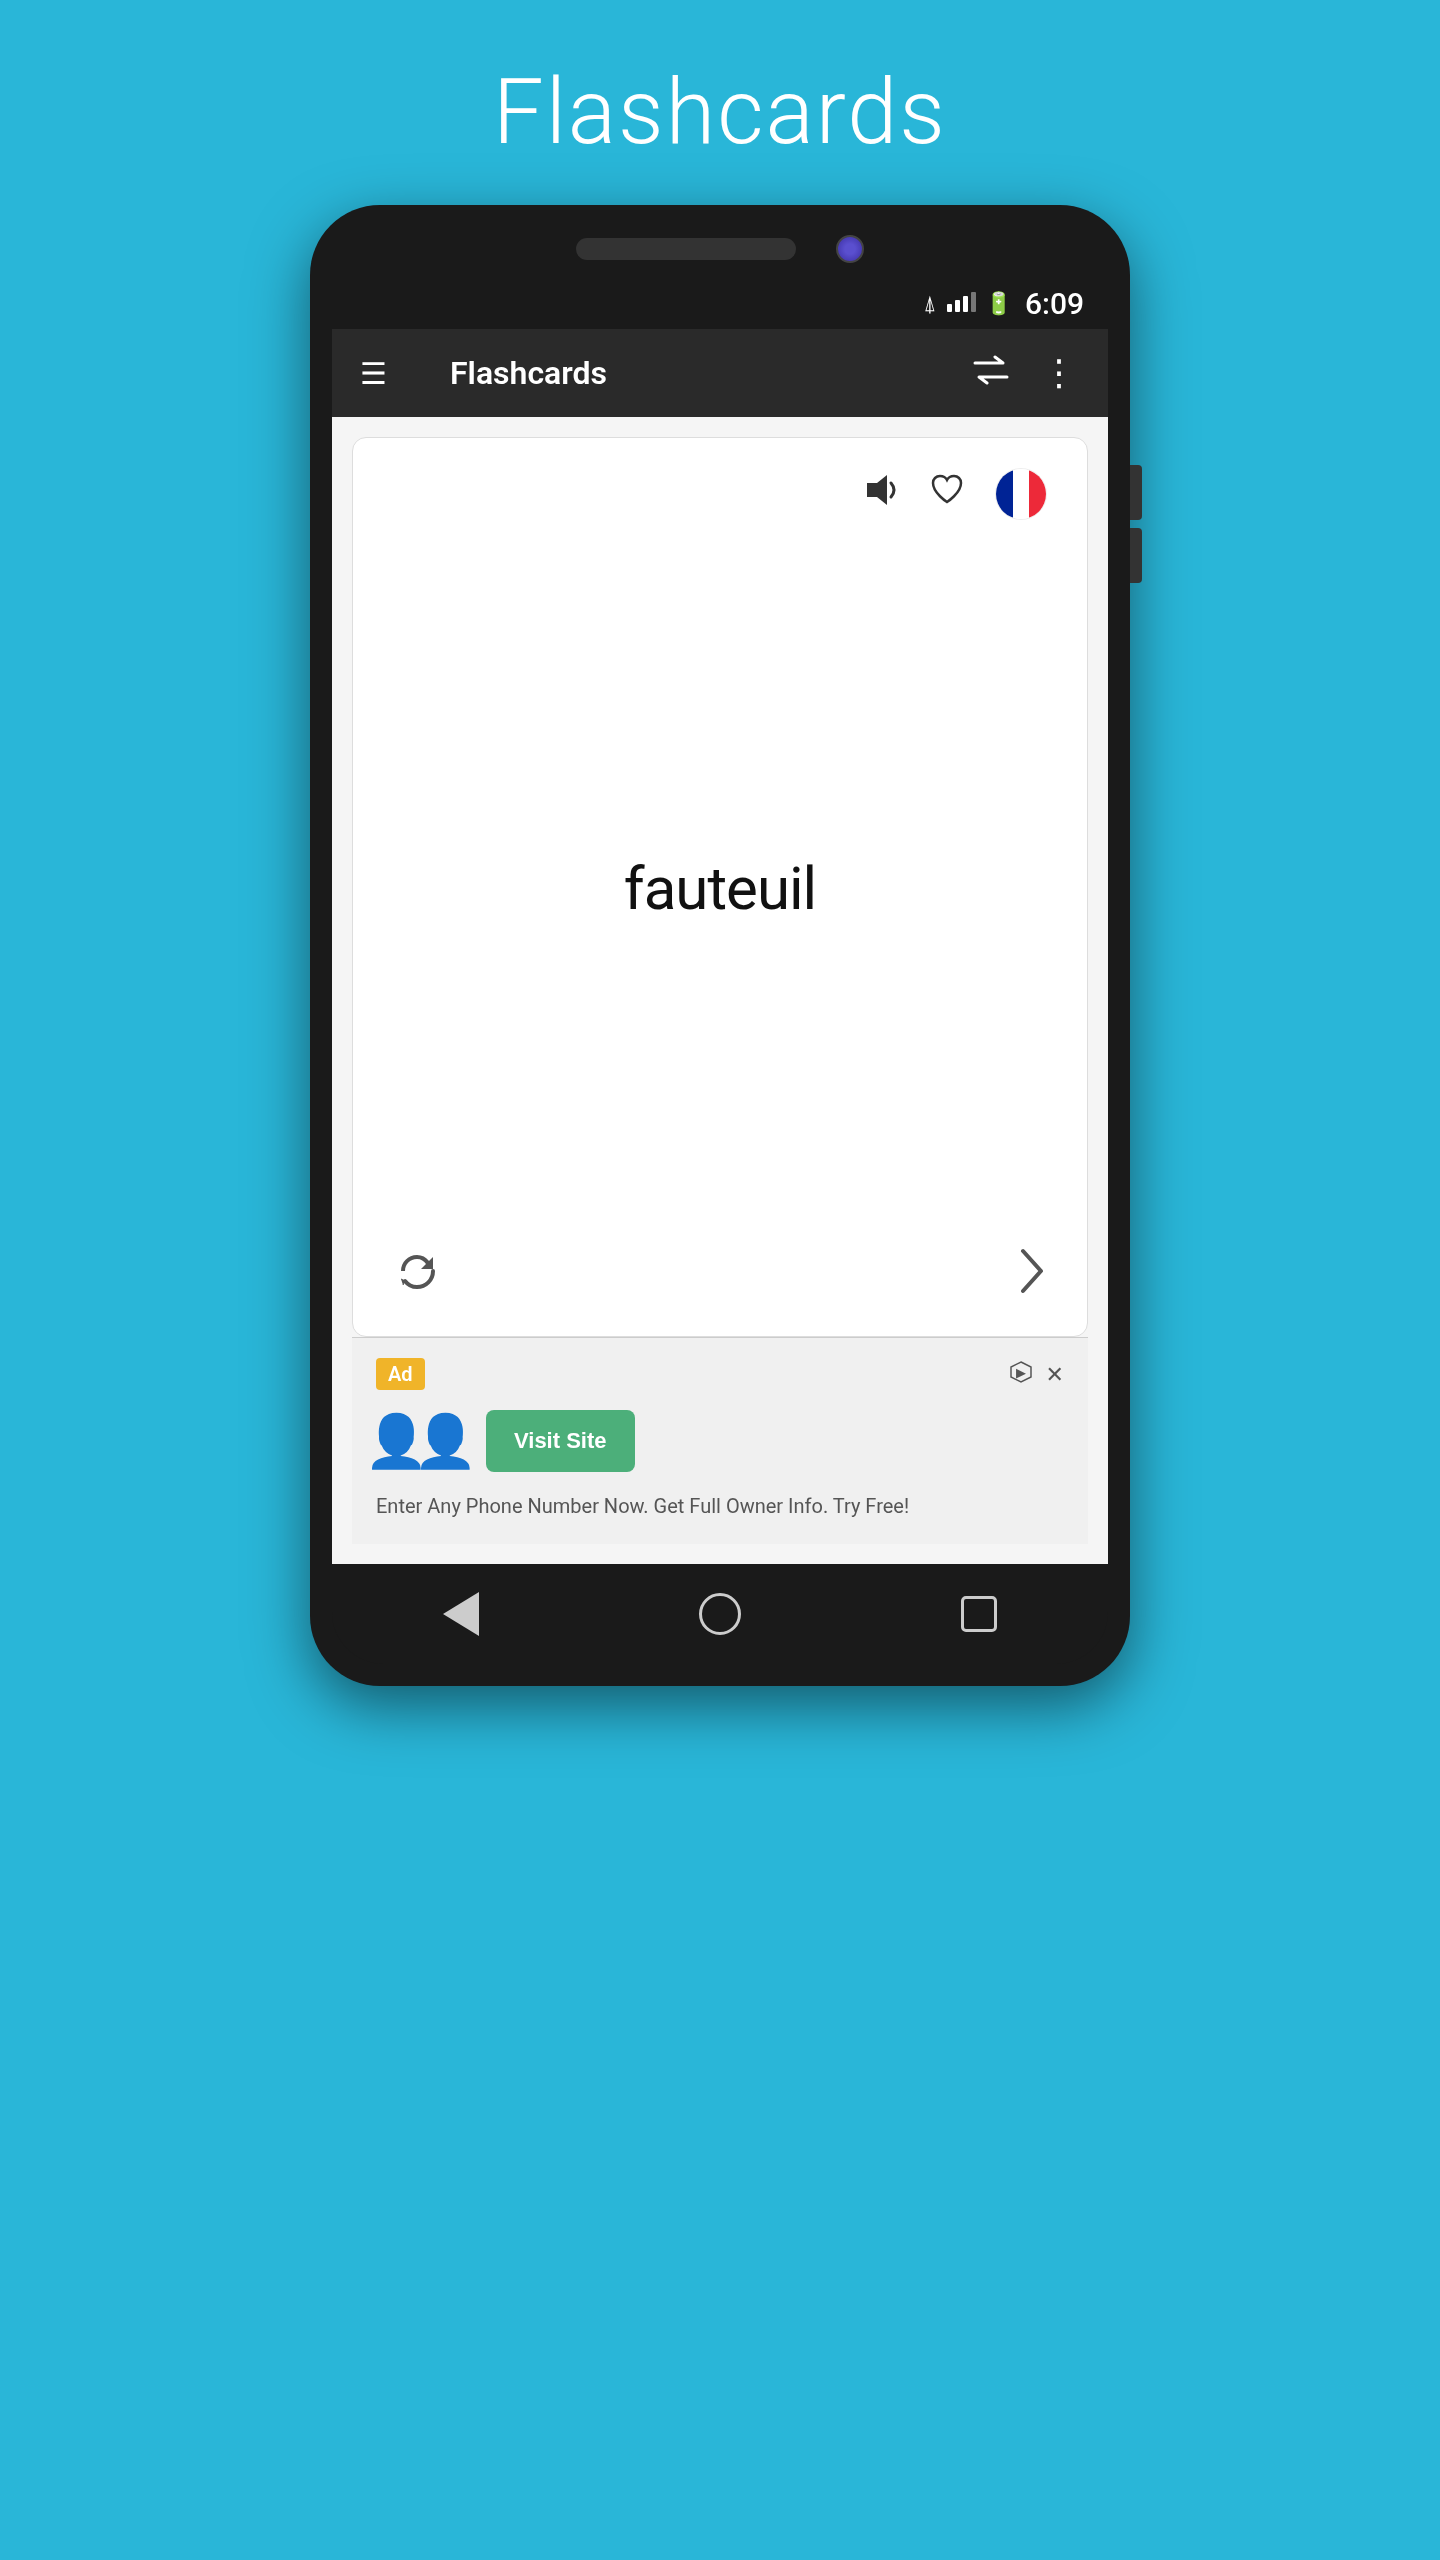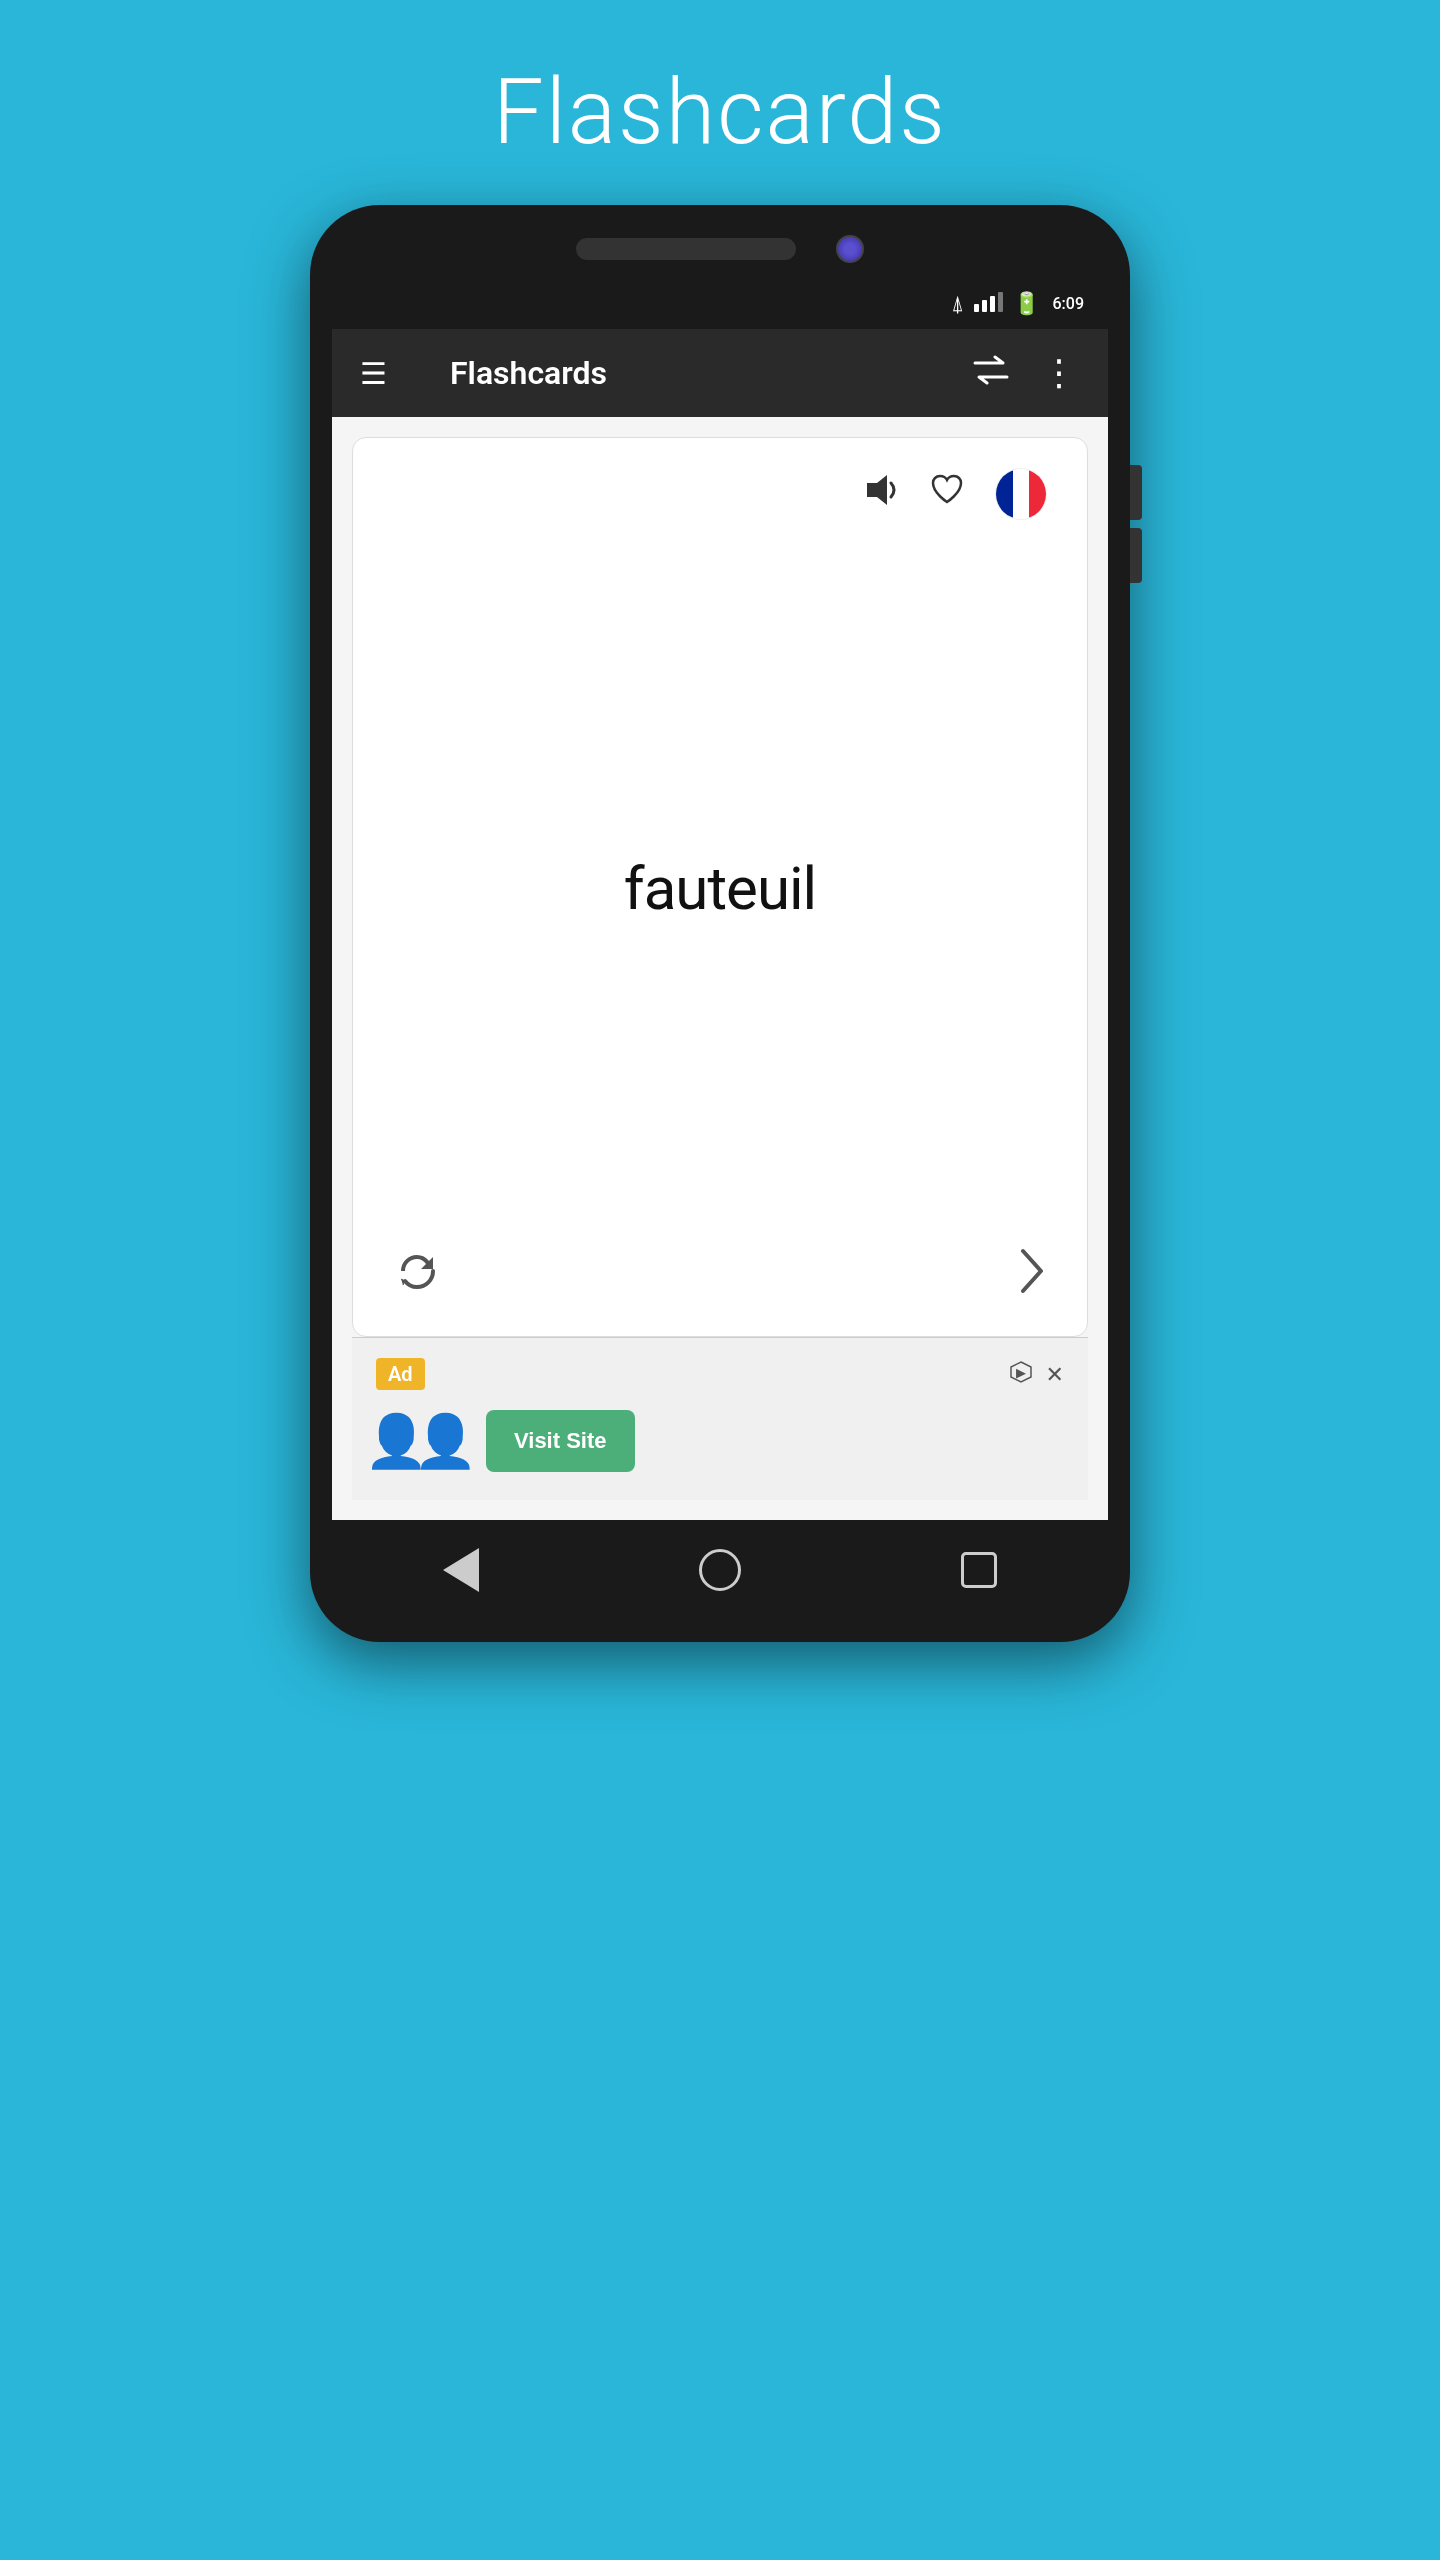--- a/index.html
+++ b/index.html
@@ -86,21 +86,21 @@
       height: 18px;
     }
 
     .signal-bar {
       width: 5px;
       background: white;
       border-radius: 1px;
     }
 
     .status-time {
-      font-size: 16px;
+      font-size: 30px;
       font-weight: 500;
       color: white;
     }
 
     
     .app-toolbar {
       background: #2a2a2a;
       height: 88px;
       display: flex;
       align-items: center;
@@ -487,20 +487,21 @@
           <div class="ad-persons">
             <span style="font-size:52px; color:#f0a500;">👤</span>
             <span style="font-size:52px; color:#1e90ff; margin-left:-16px;">👤</span>
           </div>
         </div>
 
 
         <button class="ad-cta-btn">Visit Site</button>
       </div>
 
+      <div class="ad-description">Enter Any Phone Number Now. Get Full Owner Info. Try Free!</div>
     </div>
 
   </div>
 
   <div class="phone-bottom-nav">
     <div class="nav-btn">
       <div class="nav-back"></div>
     </div>
     <div class="nav-btn">
       <div class="nav-home"></div>

